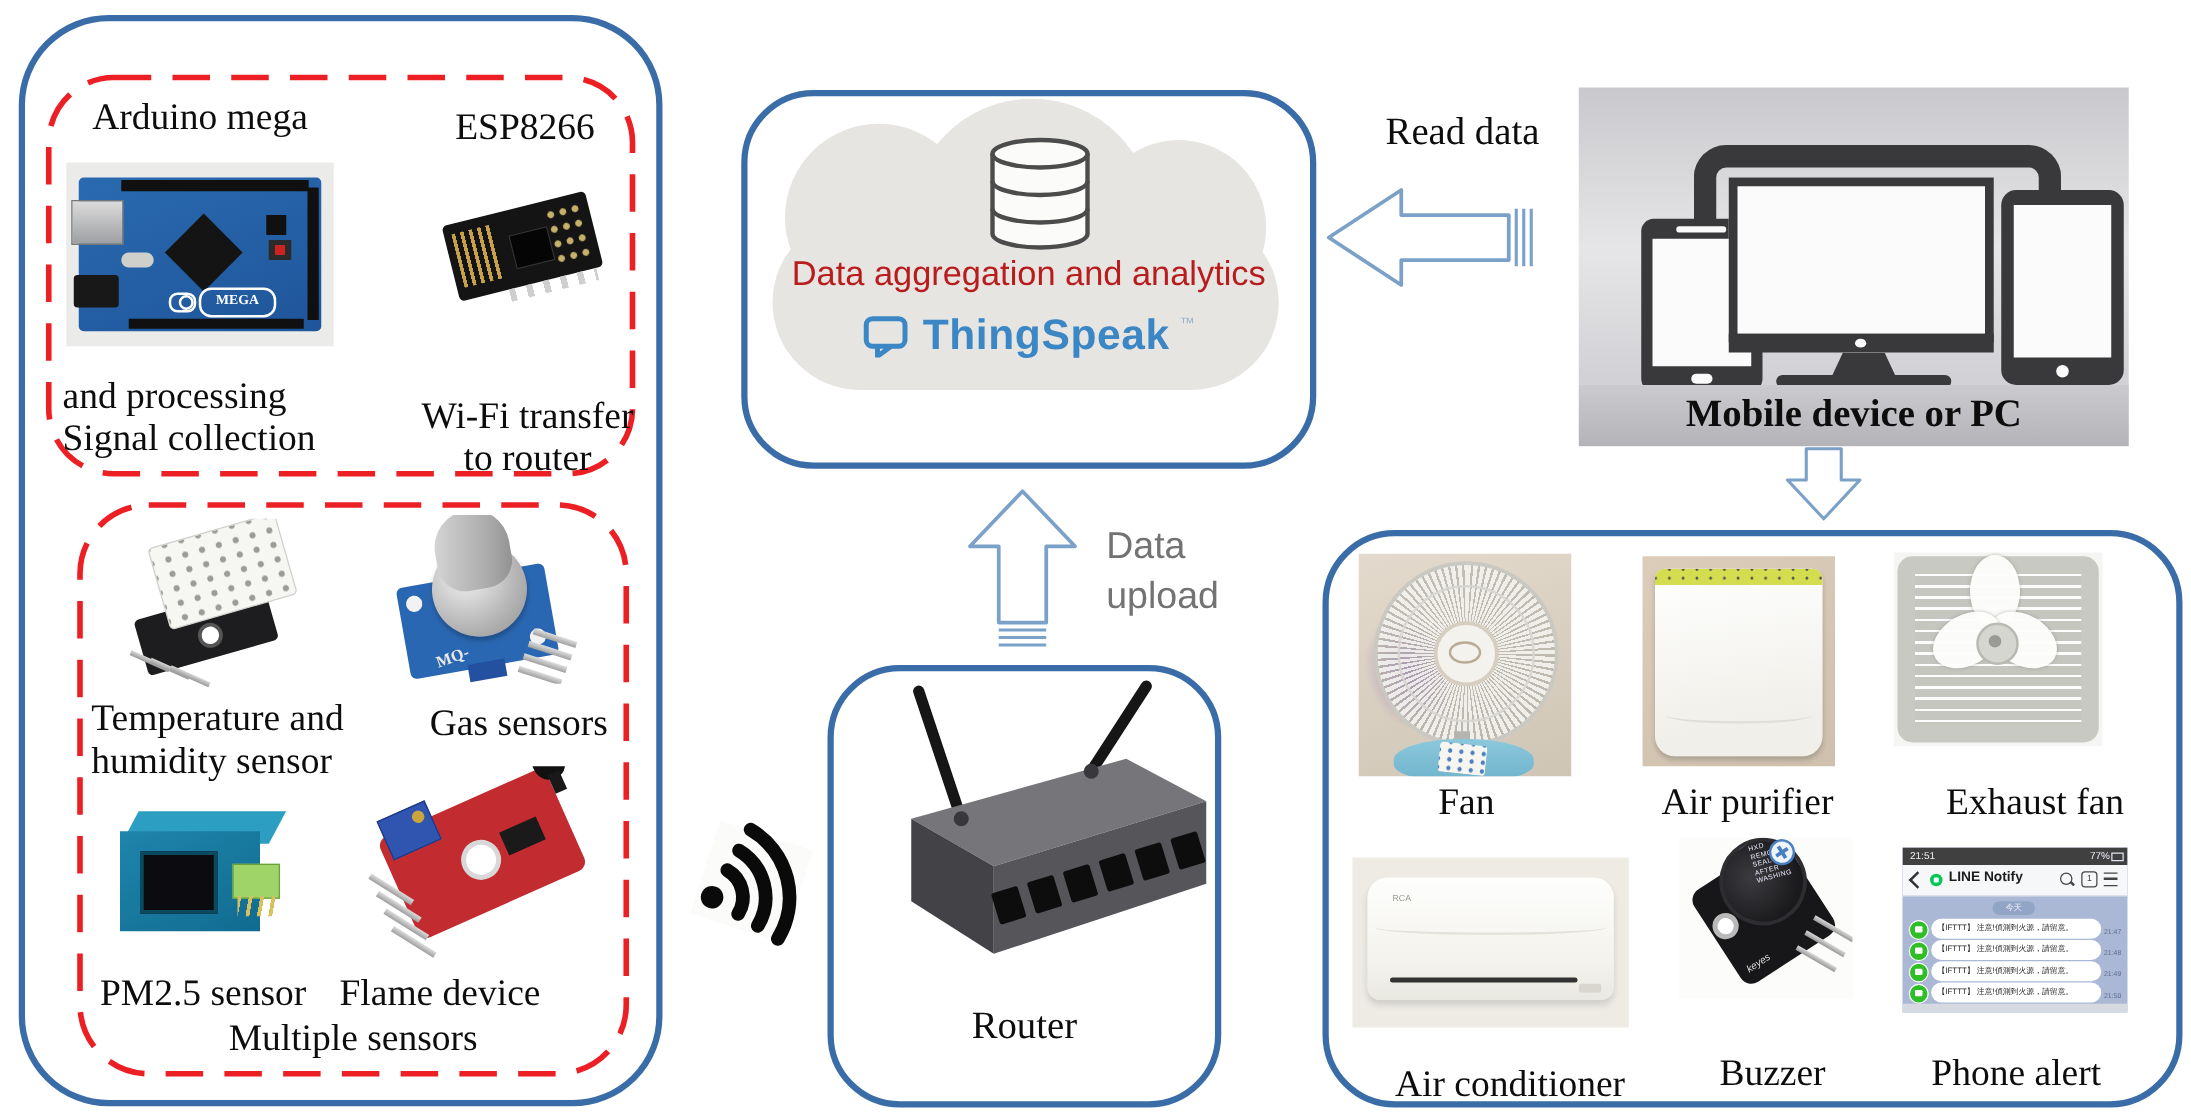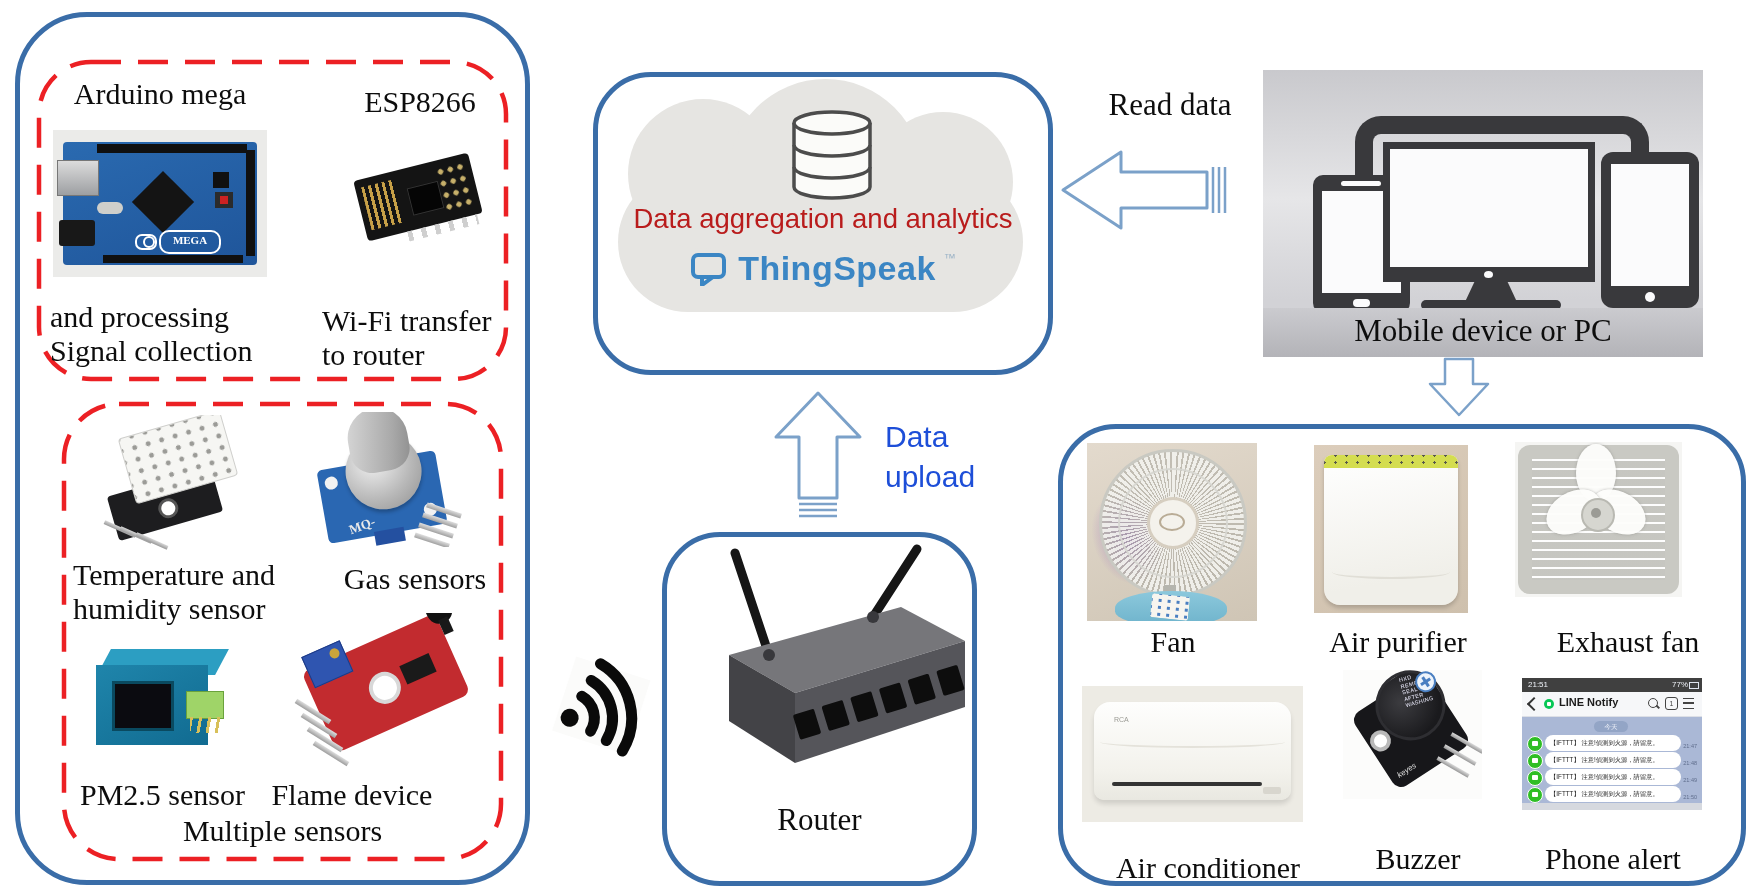--- a/index.html
+++ b/index.html
@@ -76,21 +76,21 @@
   .cloudpart{position:absolute;background:#e6e5e2;border-radius:50%;}
   .cloudbase{position:absolute;background:#e6e5e2;border-radius:72px;}
   .ts-logo-row{display:flex;align-items:center;justify-content:center;gap:8px;}
   .ts-text{font-size:34px;font-weight:bold;color:#3b86c4;letter-spacing:.5px;}
   .ts-tm{font-size:12px;color:#9ab2c6;align-self:flex-start;margin-top:2px;}
   
   #mobile-img{background:linear-gradient(180deg,#c9c9cd 0%,#e6e6e8 45%,#d2d2d6 80%);}
   .dev{background:#39393c;}
   .mob-strip{position:absolute;left:0;top:238px;width:440px;height:49px;background:linear-gradient(#cbcbcf,#b3b3b8);
      text-align:center;}
-  .mob-strip div{line-height:46px;font-size:31px;}
+  .mob-strip div{line-height:46px;font-size:31px;font-weight:bold;}
   .mob-conn{position:absolute;left:92px;top:46px;width:258px;height:74px;border:18px solid #39393c;border-bottom:none;
      border-radius:26px 26px 0 0;background:transparent;}
   .tablet-screen{position:absolute;background:#fbfbfc;}
   
   .fan-photo{background:linear-gradient(160deg,#e3dacd,#cfc5b5);}
   .fan-violet{position:absolute;left:6px;top:48px;width:70px;height:95px;border-radius:50%;
       background:radial-gradient(closest-side,rgba(124,70,185,.55),rgba(124,70,185,0));transform:rotate(-20deg);}
   .fan-cage{position:absolute;left:12px;top:6px;width:142px;height:142px;border-radius:50%;border:3px solid #c9c9c2;
       background:repeating-conic-gradient(rgba(242,242,238,.9) 0deg 3deg,rgba(169,169,162,.55) 3deg 4.6deg);}
   .fan-cage::after{content:"";position:absolute;left:16px;top:16px;right:16px;bottom:16px;border-radius:50%;border:2px solid rgba(214,214,208,.9);}
@@ -192,21 +192,21 @@
         <div class="esp-chip"></div>
         <div class="esp-dots"></div>
         <div class="esp-pins"></div>
       </div>
     </div>
 
     <div class="abs serif-label" style="left:30px;top:283px;width:240px;text-align:left">
       <div>and processing</div>
       <div>Signal collection</div>
     </div>
-    <div class="abs serif-label" style="left:302px;top:287px;width:200px;text-align:left">
+    <div class="abs serif-label" style="left:302px;top:299px;width:200px;text-align:center">
       <div>Wi-Fi transfer</div>
       <div>to router</div>
     </div>
 
     <svg class="abs redbox-svg" style="left:40px;top:383px" width="445" height="463">
       <rect x="4" y="4" width="437" height="455" rx="55" fill="none" stroke="#ec2024" stroke-width="4.5" stroke-dasharray="30 17"></rect>
     </svg>
 
     <div class="abs photo" style="left:73px;top:398px;width:150px;height:138px">
       <div class="dht-pcb">
@@ -325,21 +325,21 @@
   </div>
 
   <svg class="abs" style="left:1424px;top:356px" width="70" height="64">
     <polygon points="21,3 49,3 49,28 64,28 35,59 6,28 21,28" fill="#ffffff" stroke="#7ba1c9" stroke-width="2.5" stroke-linejoin="round"></polygon>
   </svg>
 
   <svg class="abs" style="left:772px;top:388px" width="92" height="134">
     <polygon points="46,5 88,49 65,49 65,110 27,110 27,49 4,49" fill="#ffffff" stroke="#7ba1c9" stroke-width="3" stroke-linejoin="round"></polygon>
     <path d="M27,116 H65 M27,122 H65 M27,128 H65" stroke="#7ba1c9" stroke-width="2.5" fill="none"></path>
   </svg>
-  <div class="abs sans" style="left:885px;top:420px;font-size:30px;color:#1d4ed8">
+  <div class="abs sans" style="left:885px;top:420px;font-size:30px;color:#737373">
     <div>Data</div>
     <div style="margin-top:6px">upload</div>
   </div>
 
   <svg class="abs" style="left:545px;top:648px" width="110" height="110" viewBox="0 0 110 110">
     <rect x="18" y="18" width="78" height="78" fill="#fbfbfa" transform="rotate(18 55 55)"></rect>
     <g transform="rotate(-14 55 55)" stroke="#0a0a0a" fill="none" stroke-width="11" stroke-linecap="round">
       <circle cx="22" cy="62" r="9" fill="#0a0a0a" stroke="none"></circle>
       <path d="M39,44 A25,25 0 0 1 39,80"></path>
       <path d="M52,31 A44,44 0 0 1 52,93"></path>

